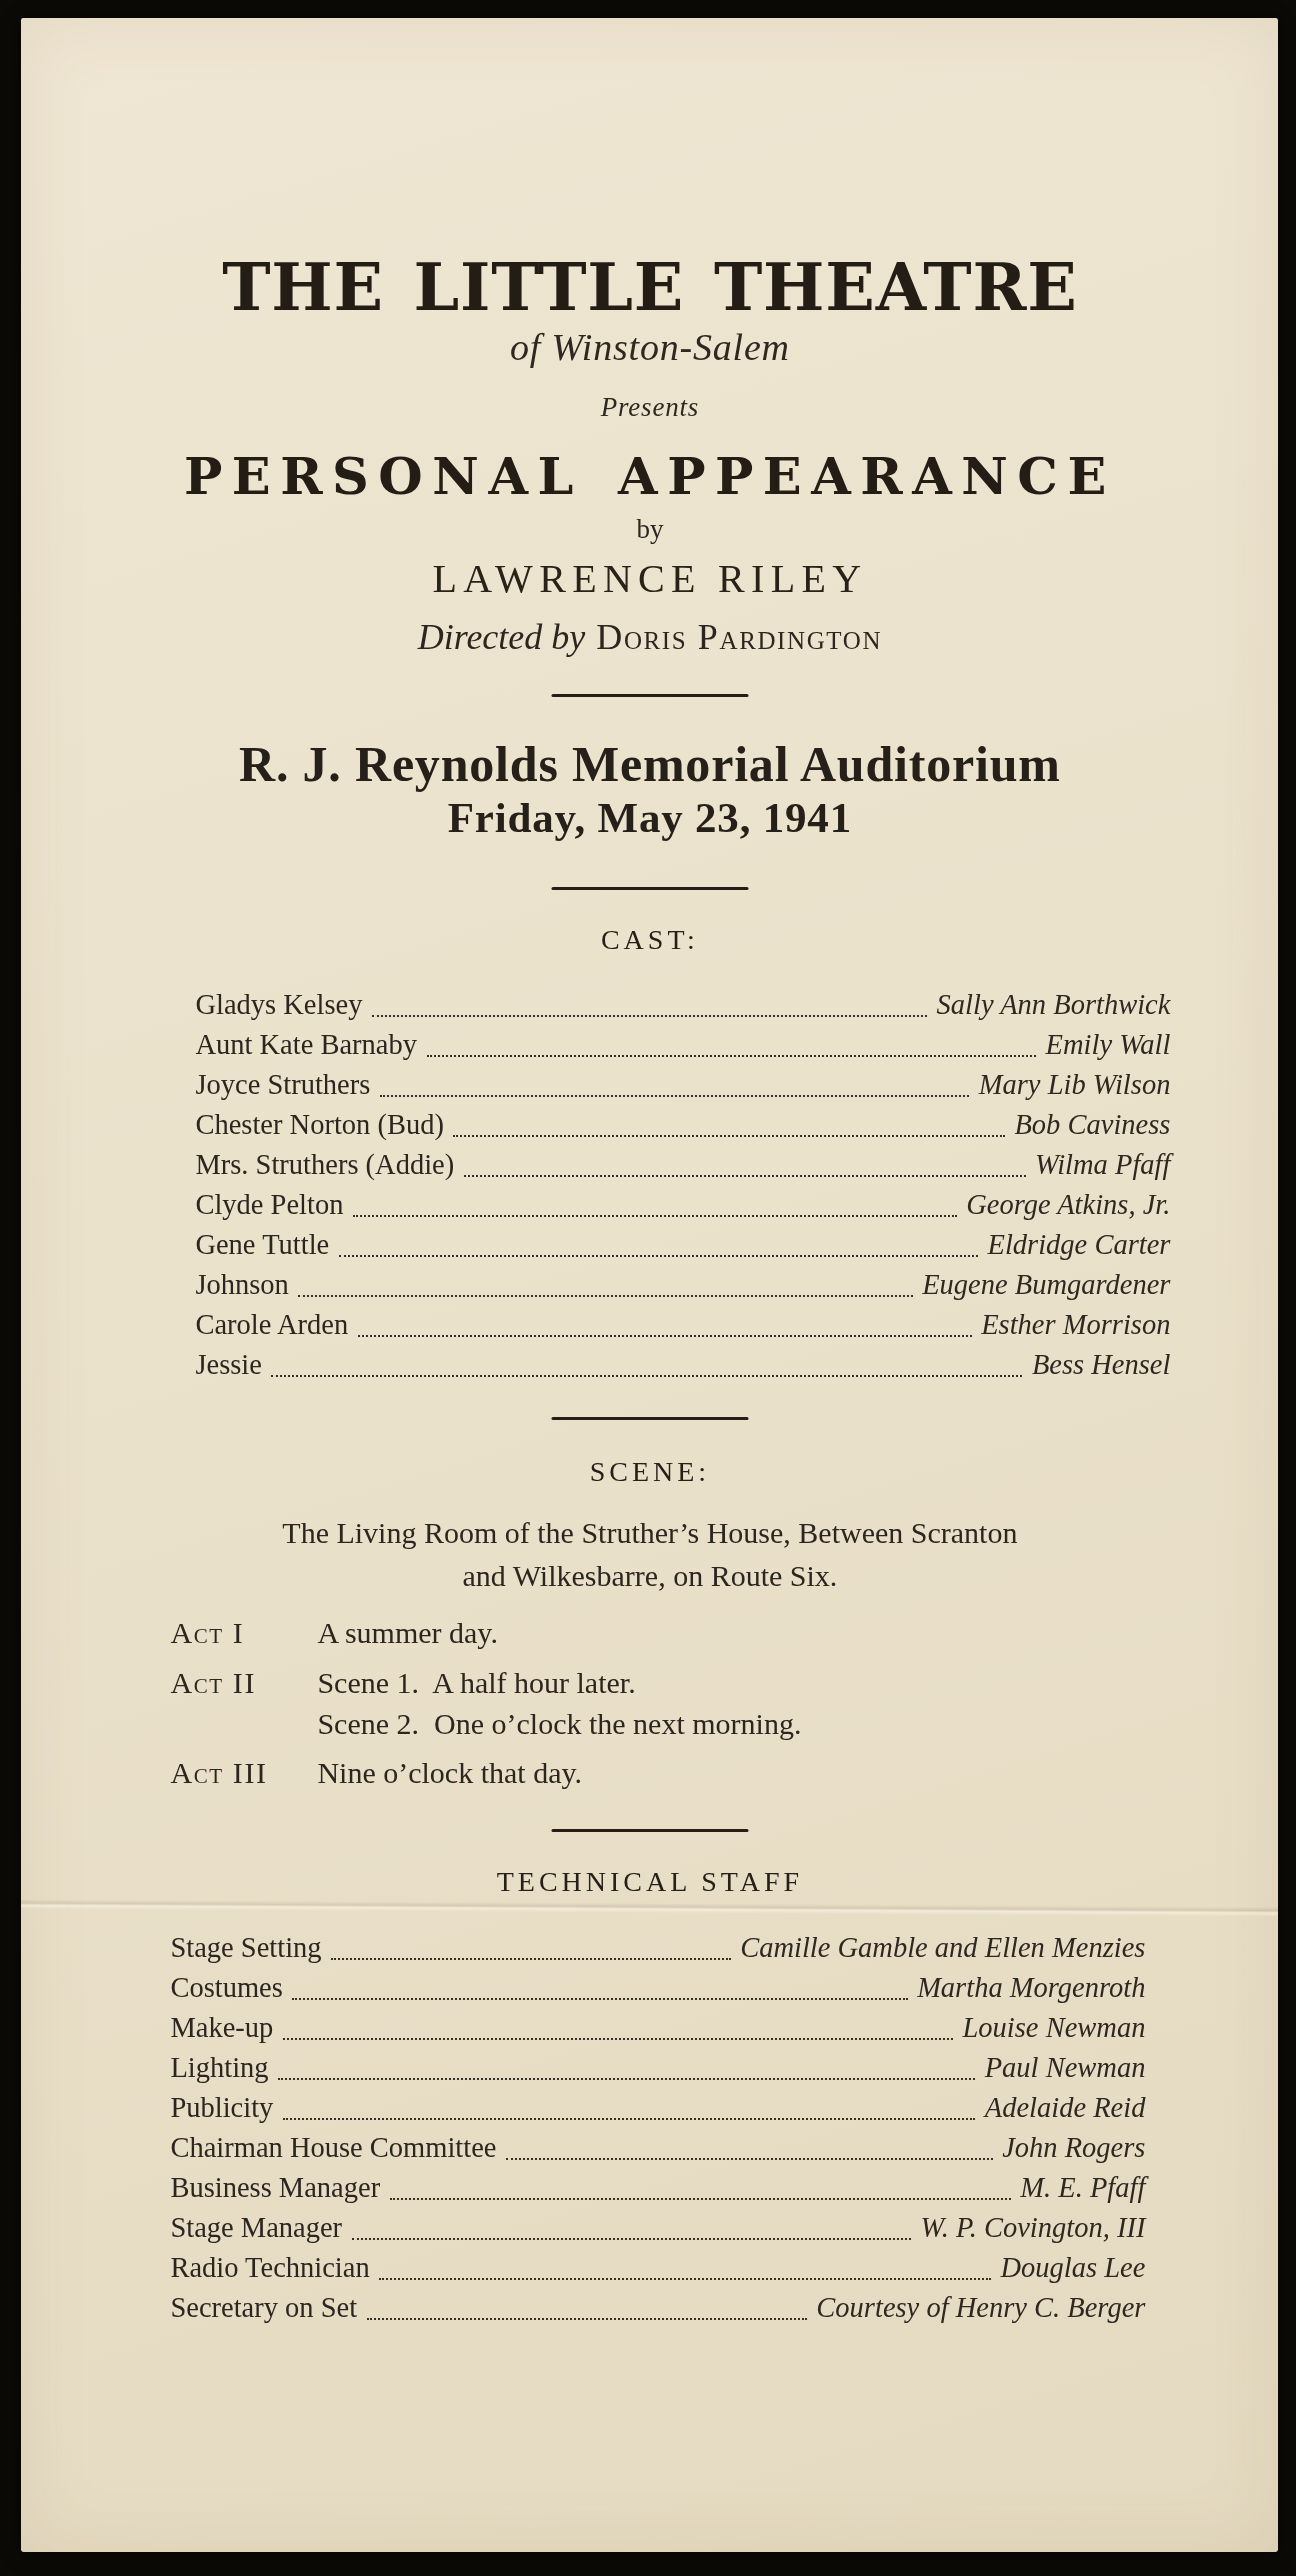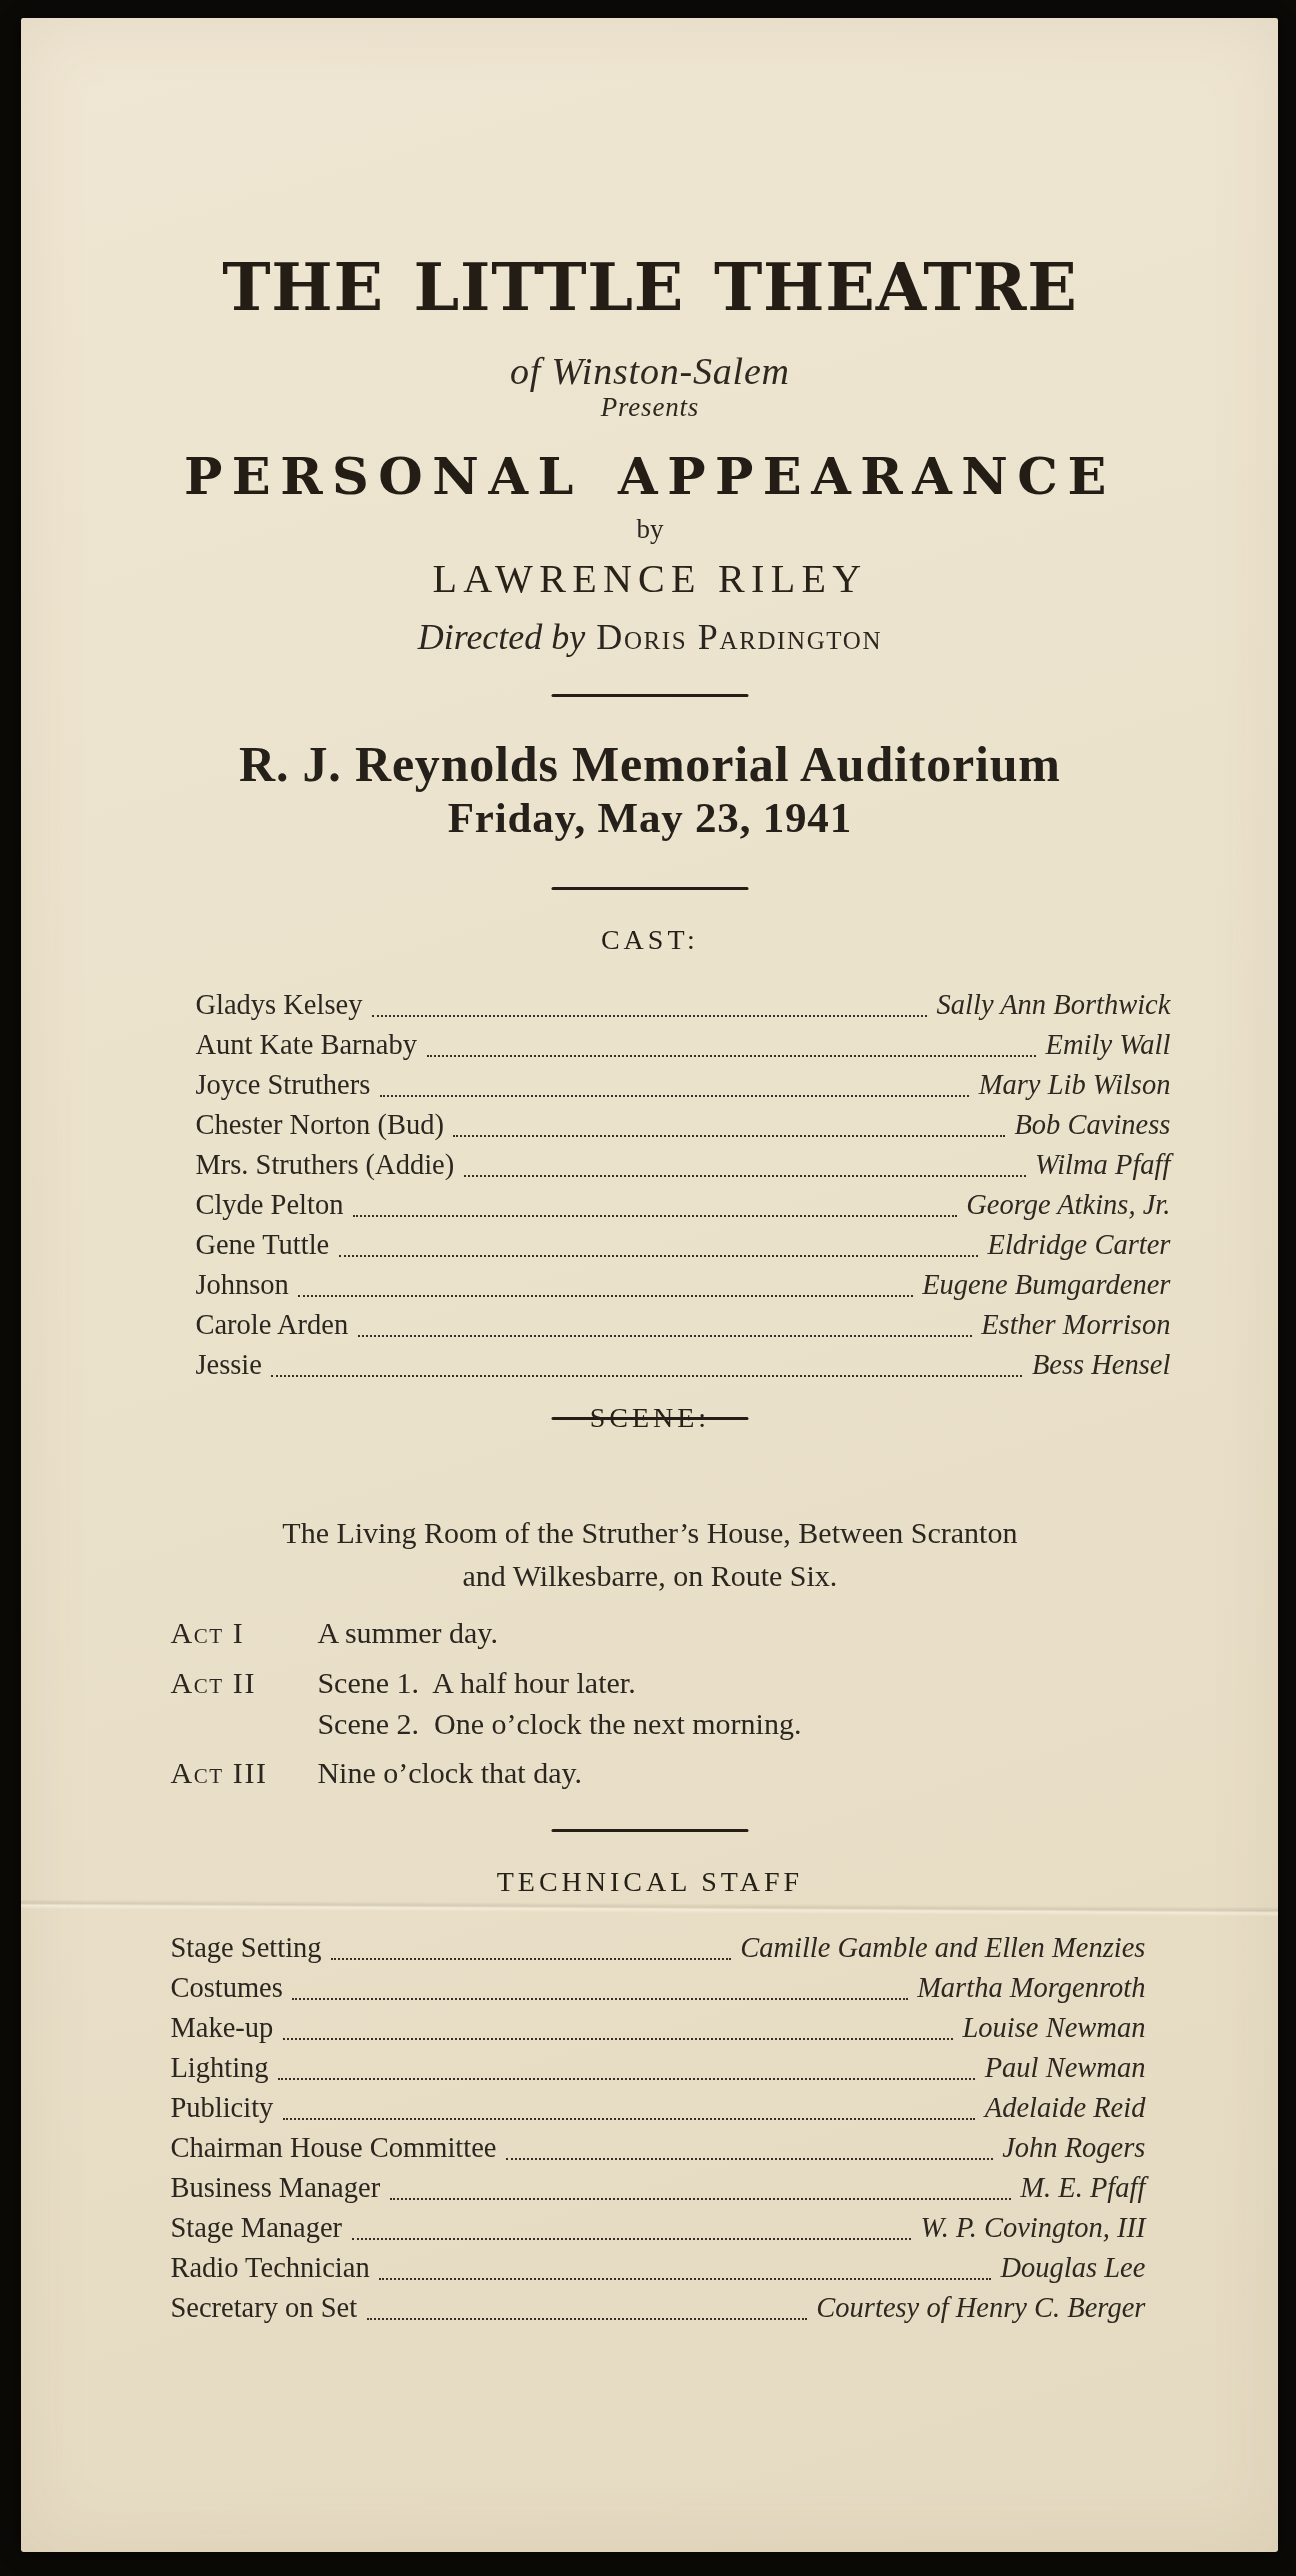--- a/index.html
+++ b/index.html
@@ -32,21 +32,21 @@
     position: absolute; left: 0; width: 100%;
     text-align: center; white-space: nowrap;
   }
   .theatre-name {
     top: 230px;
     font-family: "DejaVu Serif", "Liberation Serif", serif;
     font-weight: bold; font-size: 65px; line-height: 1.2;
     letter-spacing: 0.8px; word-spacing: 6.3px; color: var(--heading-ink);
   }
   .theatre-location {
-    top: 332px; font-style: italic; font-size: 38px; line-height: 1.15;
+    top: 308px; font-style: italic; font-size: 38px; line-height: 1.15;
     letter-spacing: 0.8px; color: #2e2821;
   }
   .presents {
     top: 373px; font-style: italic; font-size: 27px; line-height: 1.2; color: #2e2821;
     letter-spacing: 0.8px;
   }
   .play-title {
     top: 428px;
     font-family: "DejaVu Serif", "Liberation Serif", serif;
     font-weight: bold; font-size: 51px; line-height: 1.2;
@@ -73,21 +73,21 @@
     color: #26201a; letter-spacing: 0.8px;
   }
   .date {
     top: 775px; font-weight: bold; font-size: 43px; line-height: 1.15;
     color: #26201a; letter-spacing: 0.8px;
   }
   .section-heading {
     font-size: 28px; line-height: 1.2; letter-spacing: 4px; color: #262019;
   }
   .cast-heading { top: 905px; }
-  .scene-heading { top: 1383px; }
+  .scene-heading { top: 1437px; }
   .tech-heading { top: 1847px; }
   .list-block {
     position: absolute; left: 149px; width: 975px;
   }
   .cast-block { top: 967px; margin-left: 25px; }
   .staff-block { top: 1910px; }
   .lead-row { display: flex; height: 40px; font-size: 28.5px; line-height: 40px; }
   .lead-row .role { white-space: nowrap; }
   .lead-row .leader {
     flex: 1 1 auto; align-self: stretch;

